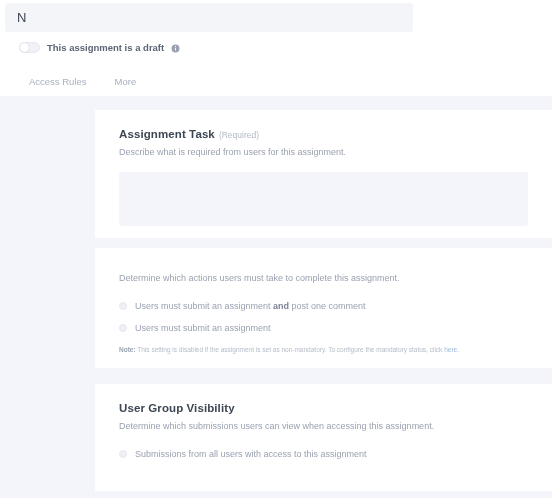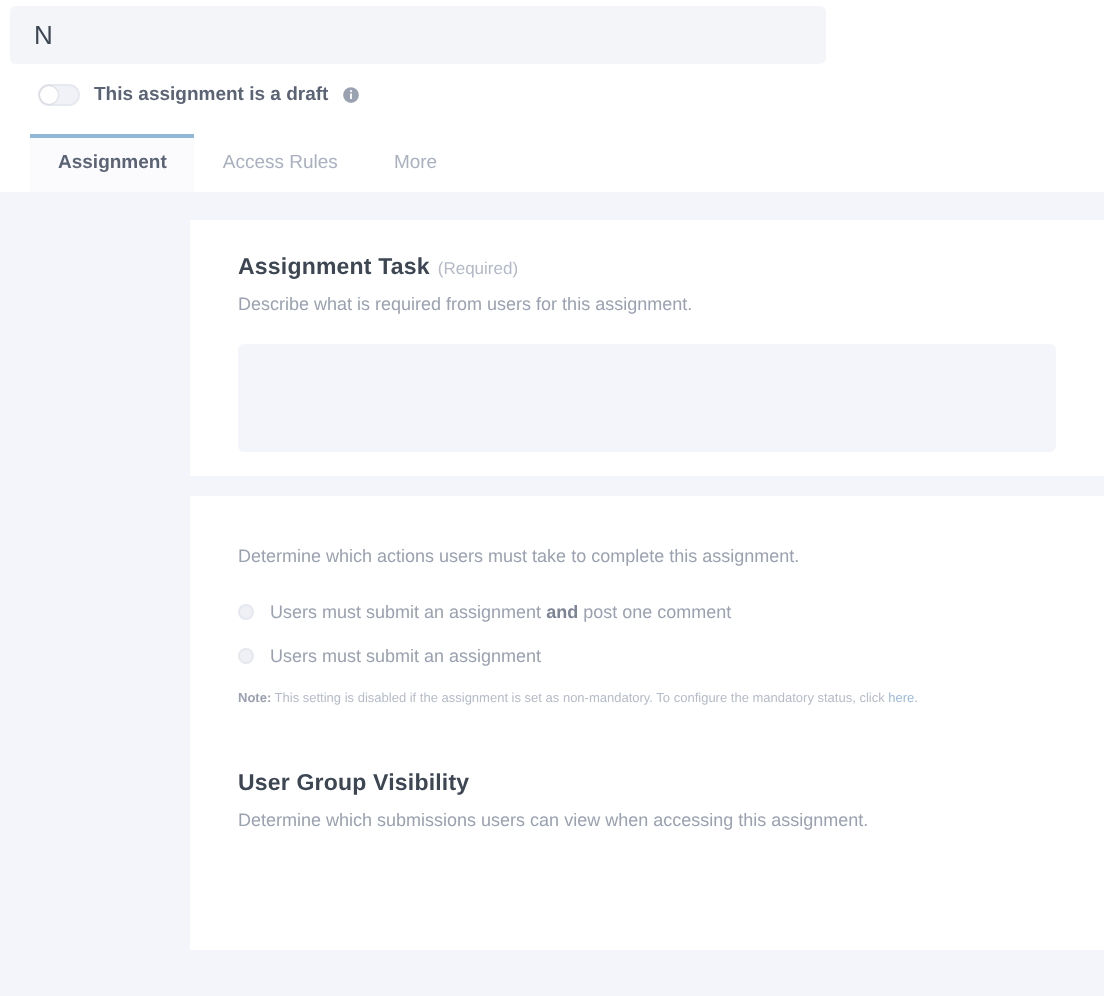--- a/index.html
+++ b/index.html
@@ -262,23 +262,20 @@
       <span class="info-icon">
         <svg width="9" height="9" viewBox="0 0 16 16">
           <circle cx="8" cy="8" r="7" fill="#9aa1b0"></circle>
           <rect x="7.2" y="6.6" width="1.6" height="5" fill="#ffffff"></rect>
           <circle cx="8" cy="4.5" r="1" fill="#ffffff"></circle>
         </svg>
       </span>
     </div>
 
     <div class="tabs">
-      <div class="tab active">
-        <span>Assignment</span>
-      </div>
       <div class="tab">
         <span>Access Rules</span>
       </div>
       <div class="tab">
         <span>More</span>
       </div>
     </div>
   </div>
 
   <div class="body-area">
@@ -301,24 +298,28 @@
         </div>
         <div class="opt">
           <span class="radio"></span>
           <span class="opt-label">Users must submit an assignment</span>
         </div>
       </div>
 
       <div class="note"><span class="note-word">Note:</span><span> This setting is disabled if the assignment is set as non-mandatory. To configure the mandatory status, click </span><span class="note-link">here.</span></div>
     </div>
 
-    <div class="card" style="top:272px; height:107px;">
+    <div class="card" style="top:288px; height:107px;">
       <div>
         <span class="card-title">User Group Visibility</span>
       </div>
       <div class="card-sub">Determine which submissions users can view when accessing this assignment.</div>
 
       <div class="opt-list">
+        <div class="opt">
+          <span class="radio"></span>
+          <span class="opt-label">Submissions from all users with access to this assignment</span>
+        </div>
       </div>
     </div>
 
   </div>
 </div>
 
 </body></html>

